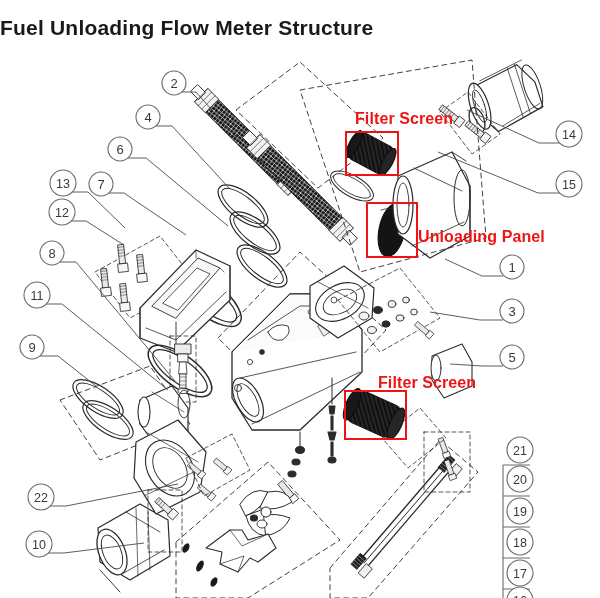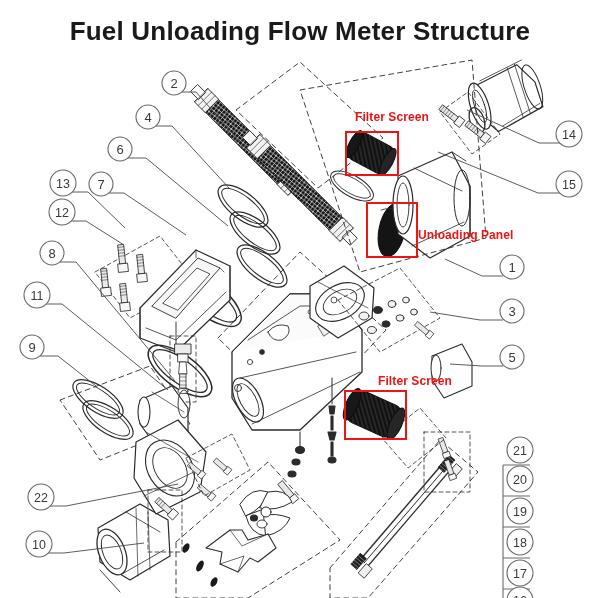--- a/index.html
+++ b/index.html
@@ -15,39 +15,38 @@
     width: 600px;
     height: 598px;
     background: #ffffff;
     overflow: hidden;
   }
   #diagram-title {
     position: absolute;
     left: 0;
     top: 16px;
     width: 600px;
-    text-align: center;
-    font-size: 26px;
+    font-size: 21px;
     font-weight: bold;
     color: #1a1a1a;
     letter-spacing: 0.2px;
     font-family: "Liberation Sans", sans-serif;
   }
   #drawing {
     position: absolute;
     left: 0;
     top: 0;
     width: 600px;
     height: 598px;
   }
   .annot-label {
     position: absolute;
     color: #ef1414;
     font-weight: bold;
-    font-size: 12px;
+    font-size: 16px;
     white-space: nowrap;
     font-family: "Liberation Sans", sans-serif;
     letter-spacing: 0.1px;
   }
   .annot-box {
     position: absolute;
     border: 2.5px solid #ef1414;
     box-sizing: border-box;
     background: transparent;
   }

